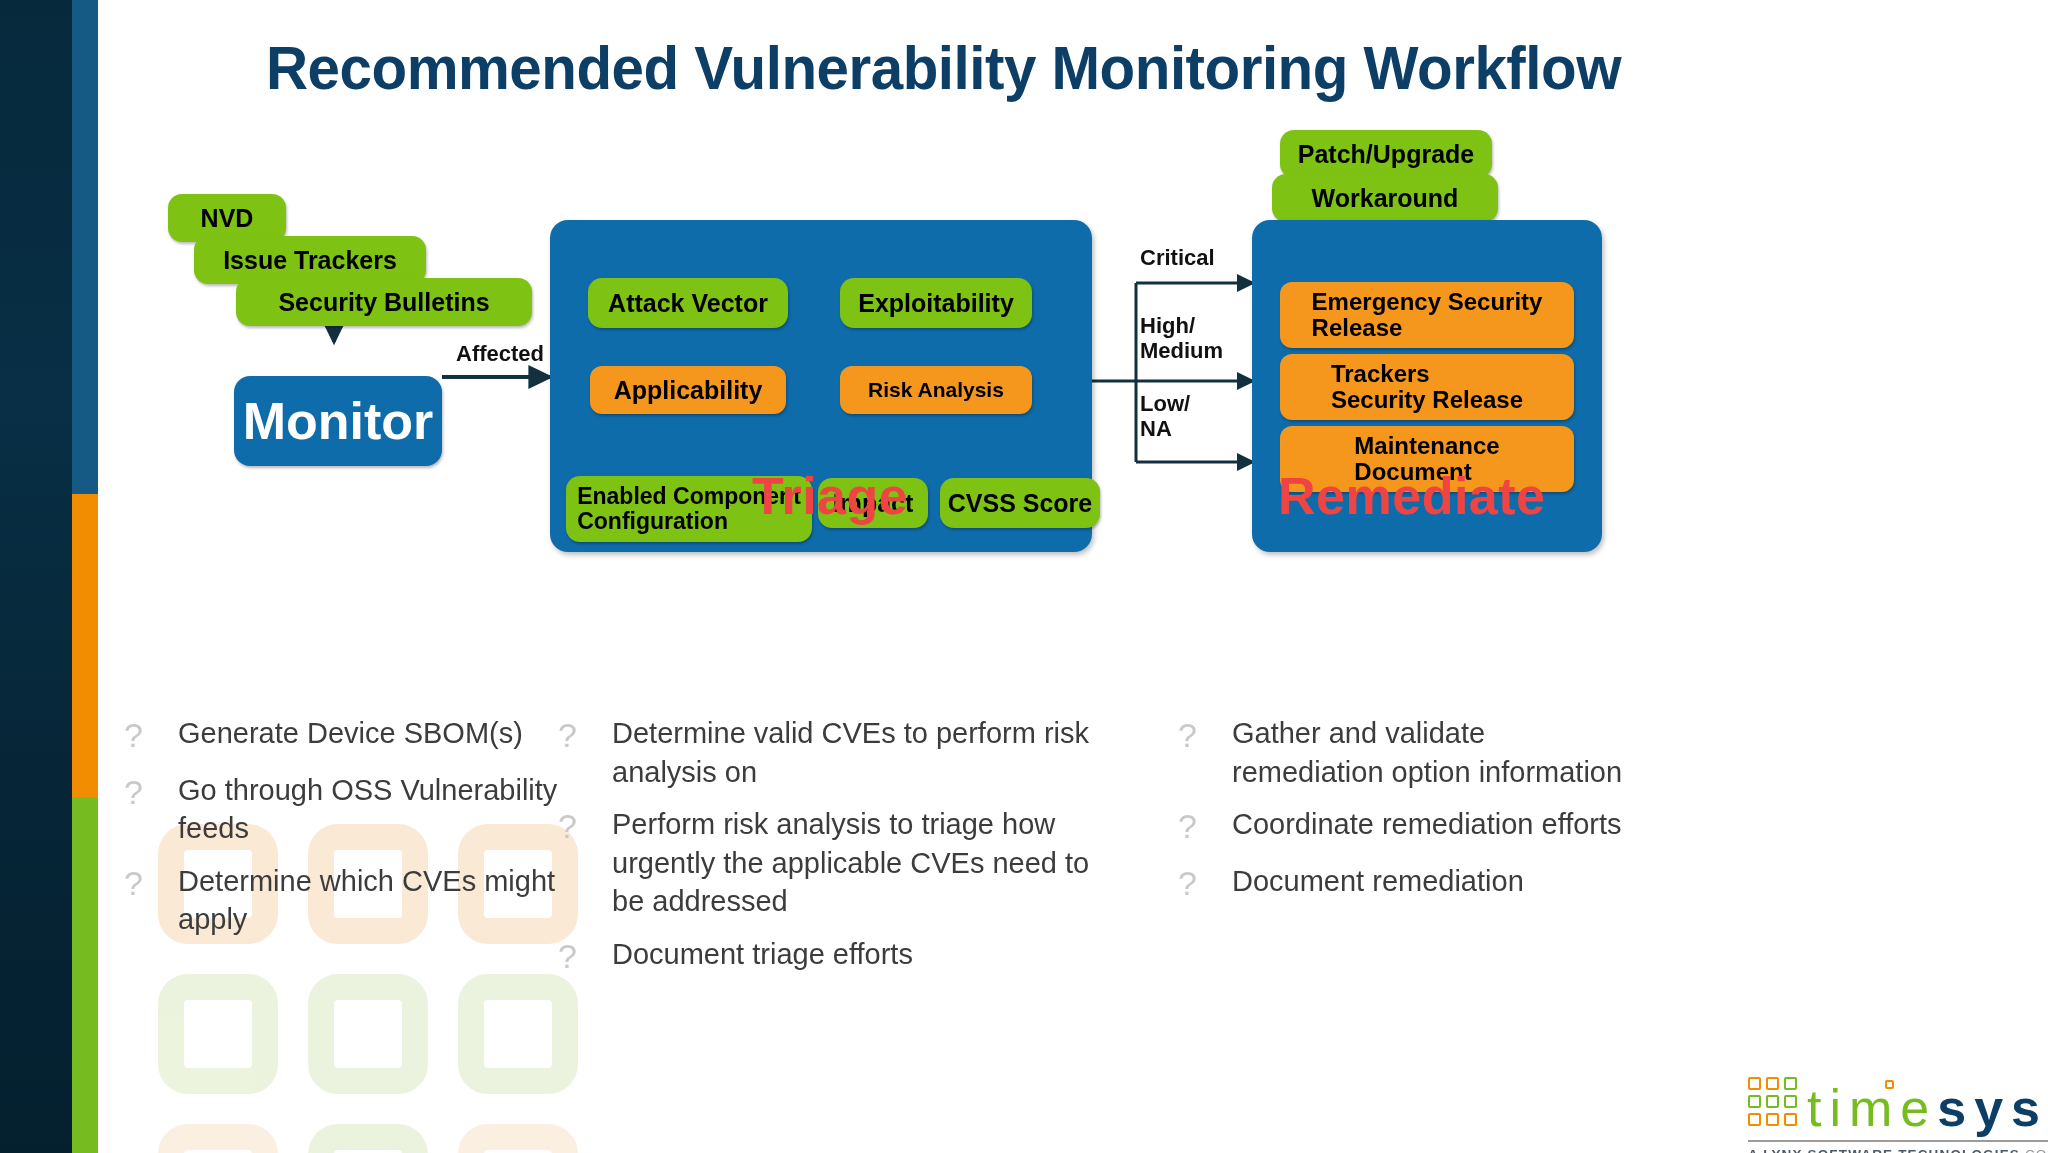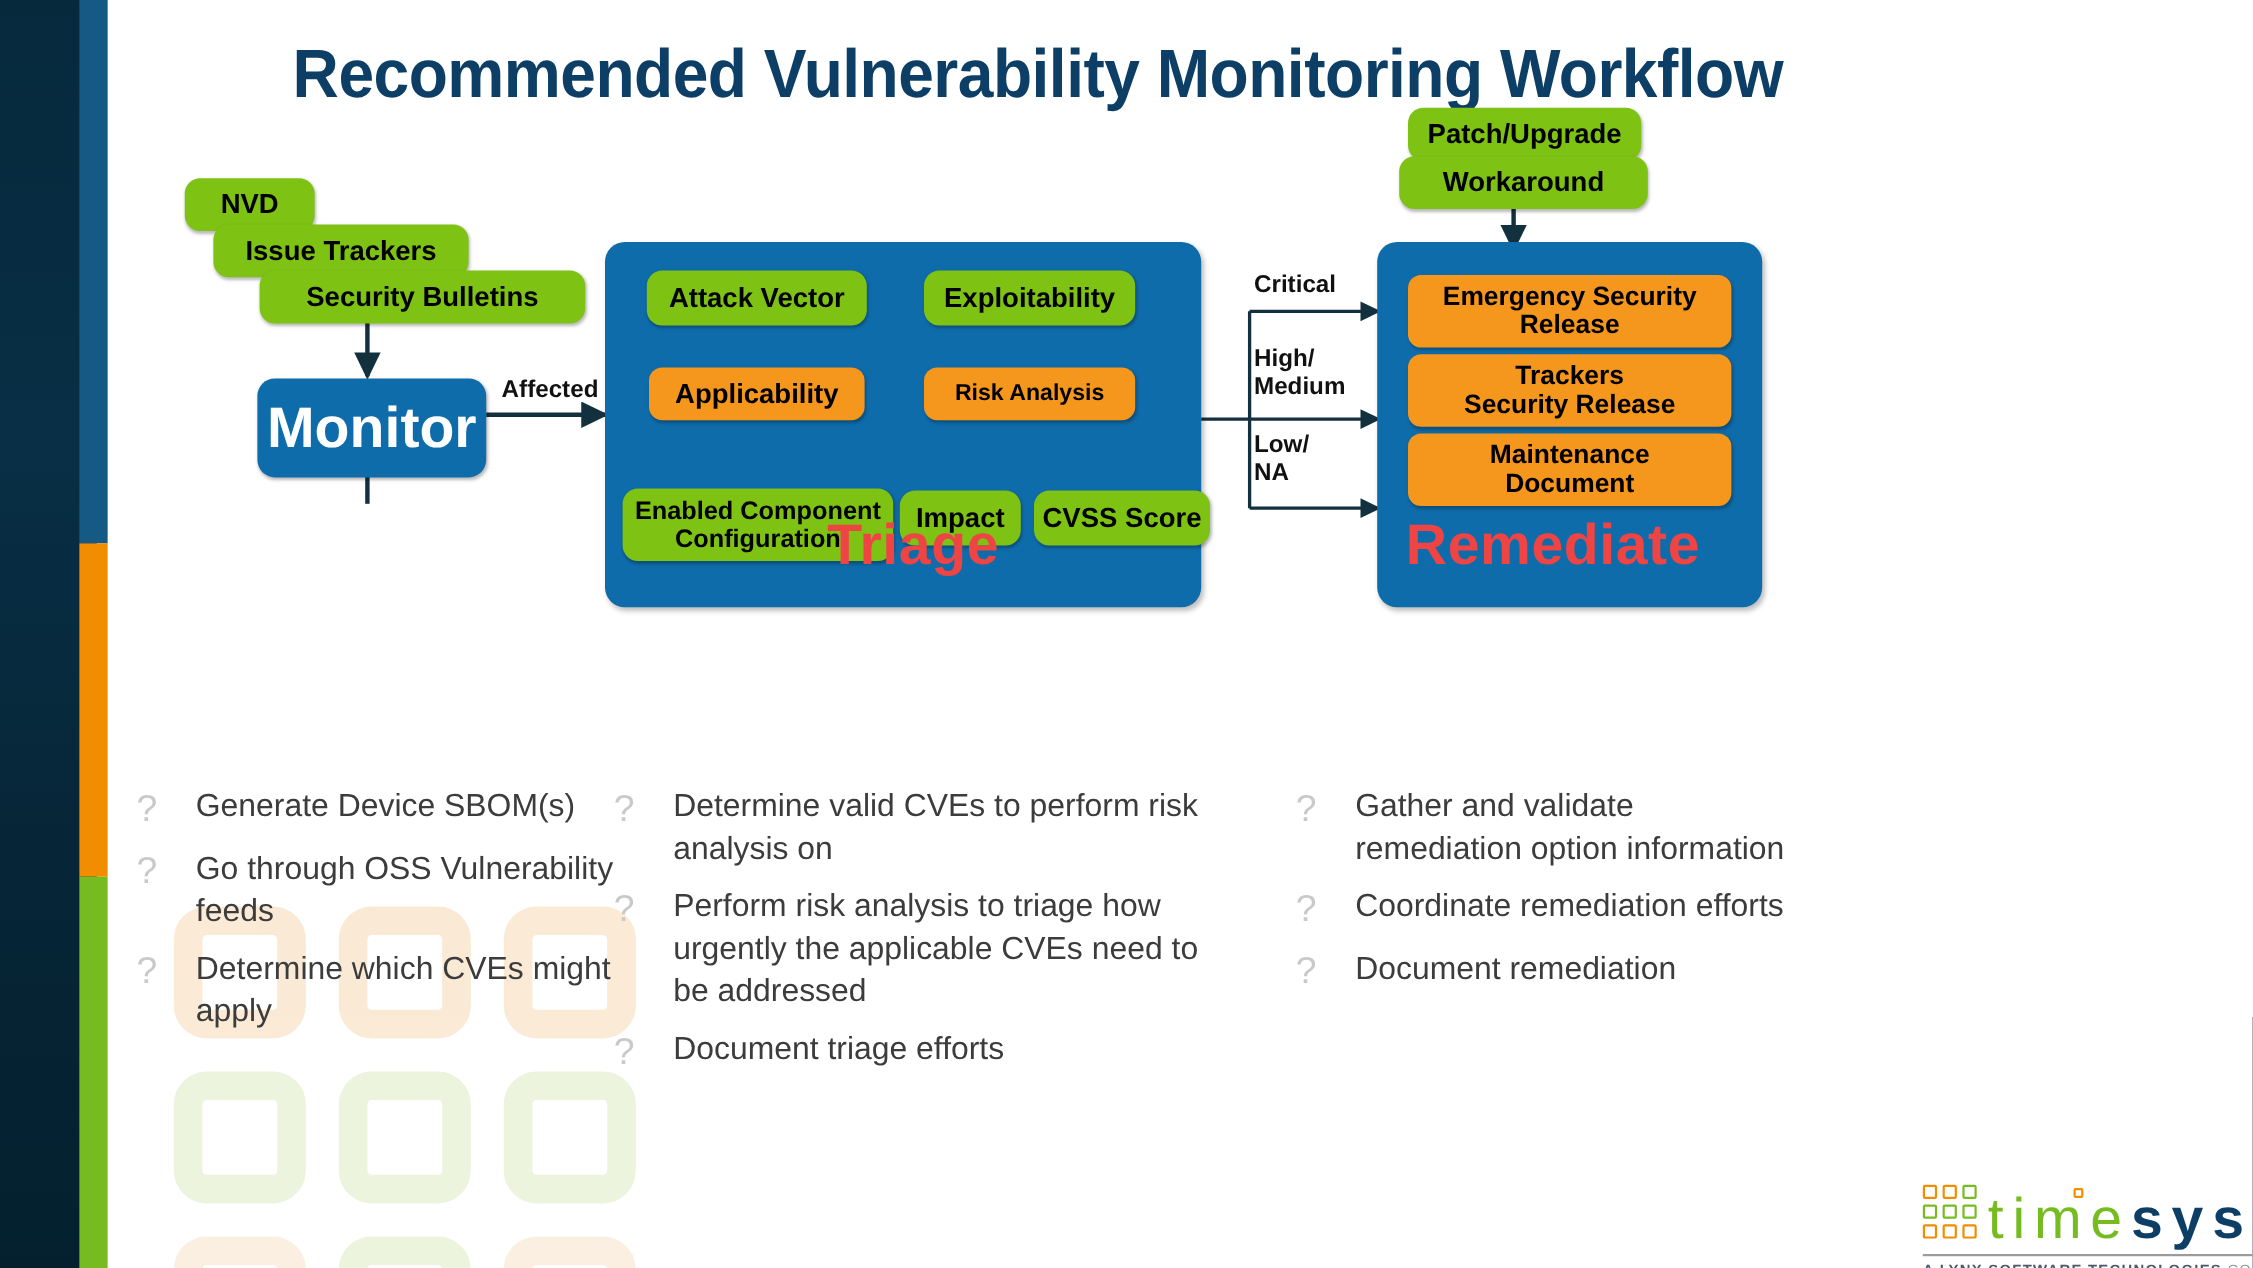--- a/index.html
+++ b/index.html
@@ -69,25 +69,26 @@
     transform-origin: left center;
     white-space: nowrap;
   }
 
   
   .node {
     position: absolute;
     display: flex;
     align-items: center;
     justify-content: center;
-    text-align: center;
+    text-align: left;
     font-weight: bold;
     color: #000;
     box-shadow: 1px 2px 3px rgba(0,0,0,.28);
     line-height: 1.08;
+    margin-top: 32px;
   }
   .green  { background: #7ec214; border-radius: 14px; }
   .orange { background: #f5971d; border-radius: 12px; }
   .blue   { background: #0f6cab; border-radius: 16px; }
 
   
   .panel {
     position: absolute;
     background: #0f6cab;
     border-radius: 18px;

